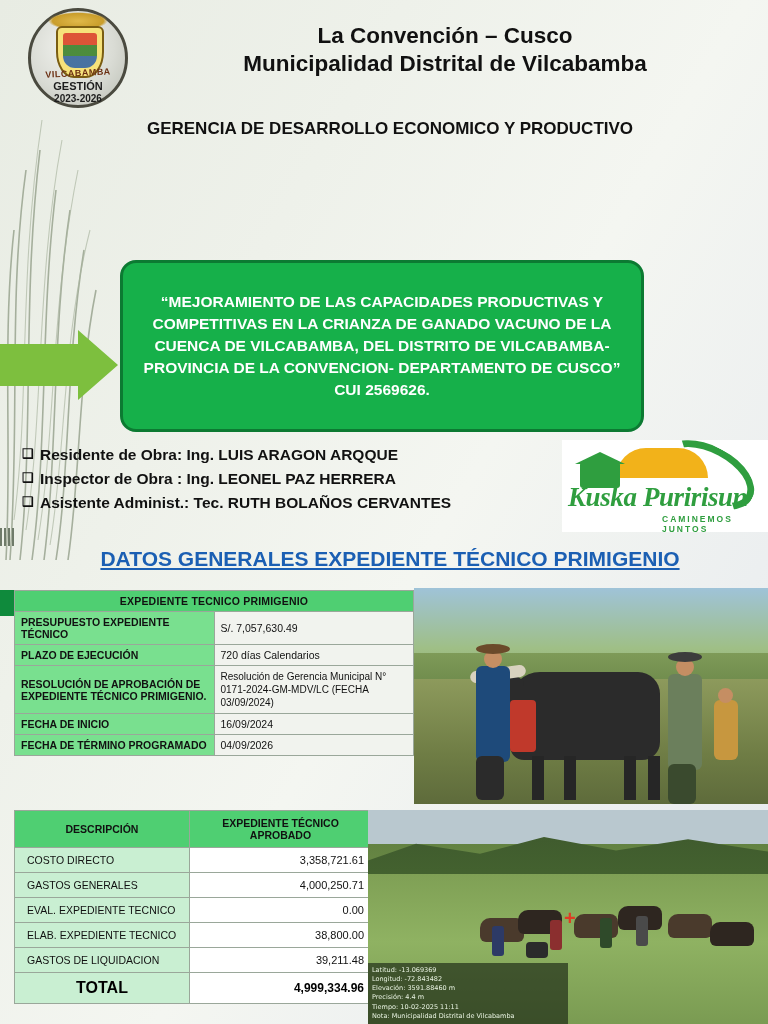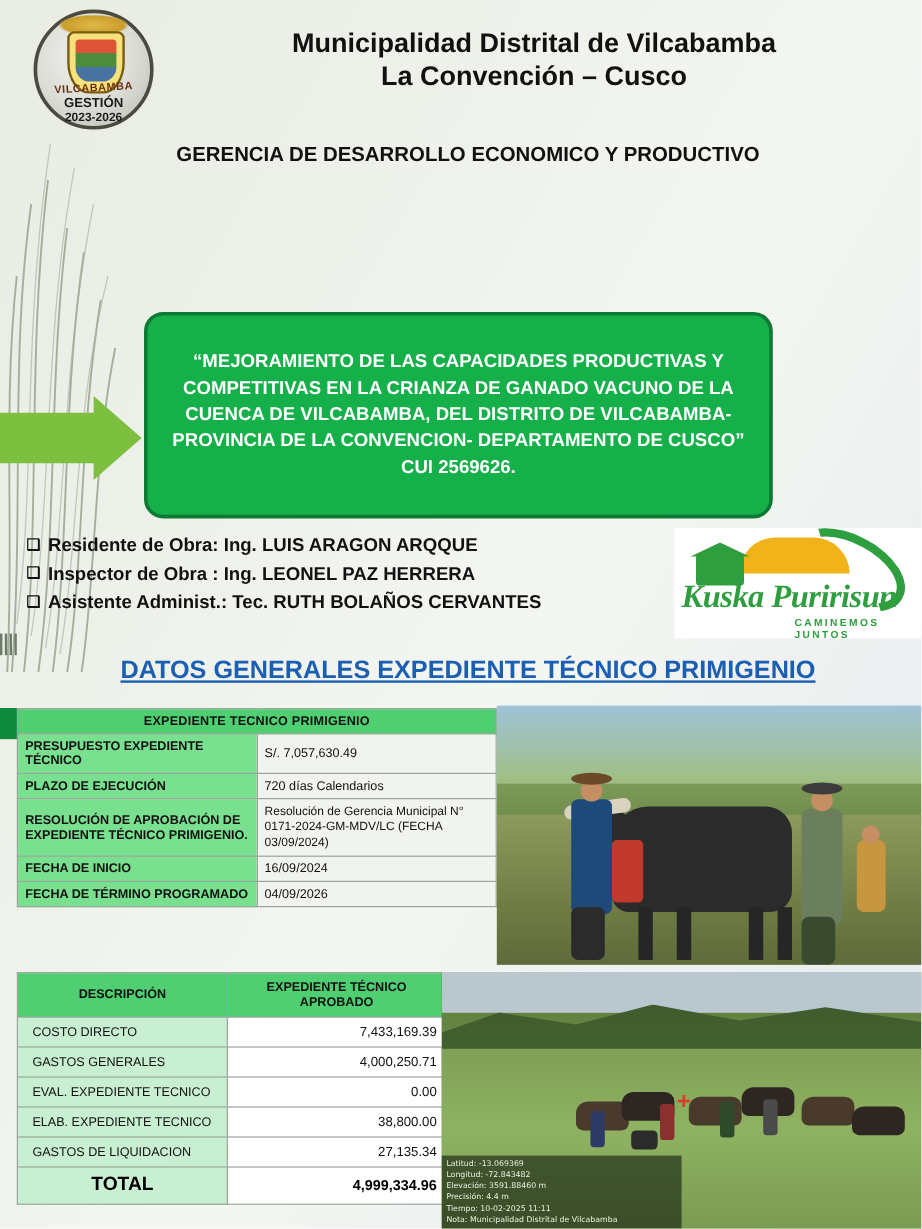--- a/index.html
+++ b/index.html
@@ -436,22 +436,22 @@
   <div class="crest">
     <div class="ring"></div>
     <div class="topwing"></div>
     <div class="shield"></div>
     <div class="banner">VILCABAMBA</div>
     <div class="gestion">GESTIÓN</div>
     <div class="years">2023-2026</div>
   </div>
 
   <div class="title-muni">
+    <div>La Convención – Cusco</div>
     <div>Municipalidad Distrital de Vilcabamba</div>
-    <div>La Convención – Cusco</div>
   </div>
 
 
   <div class="gerencia">GERENCIA DE DESARROLLO ECONOMICO Y PRODUCTIVO</div>
 
 
   <div class="green-box">
     <p>“MEJORAMIENTO DE LAS CAPACIDADES PRODUCTIVAS Y COMPETITIVAS EN LA CRIANZA DE GANADO VACUNO DE LA CUENCA DE VILCABAMBA, DEL DISTRITO DE VILCABAMBA- PROVINCIA DE LA CONVENCION- DEPARTAMENTO DE CUSCO” CUI 2569626.</p>
   </div>
 
@@ -518,37 +518,37 @@
 
   <div class="table2">
     <table class="t2">
       <tbody>
         <tr>
           <td class="h" style="width:160px">DESCRIPCIÓN</td>
           <td class="h">EXPEDIENTE TÉCNICO APROBADO</td>
         </tr>
         <tr>
           <td class="k">COSTO DIRECTO</td>
-          <td class="v">7,433,169.39</td>
+          <td class="v">3,358,721.61</td>
         </tr>
         <tr>
           <td class="k">GASTOS GENERALES</td>
           <td class="v">4,000,250.71</td>
         </tr>
         <tr>
           <td class="k">EVAL. EXPEDIENTE TECNICO</td>
           <td class="v">0.00</td>
         </tr>
         <tr>
           <td class="k">ELAB. EXPEDIENTE TECNICO</td>
           <td class="v">38,800.00</td>
         </tr>
         <tr>
           <td class="k">GASTOS DE LIQUIDACION</td>
-          <td class="v">27,135.34</td>
+          <td class="v">39,211.48</td>
         </tr>
         <tr>
           <td class="tot-k">TOTAL</td>
           <td class="tot-v">4,999,334.96</td>
         </tr>
       </tbody>
     </table>
   </div>
 
   <div class="photo1">

